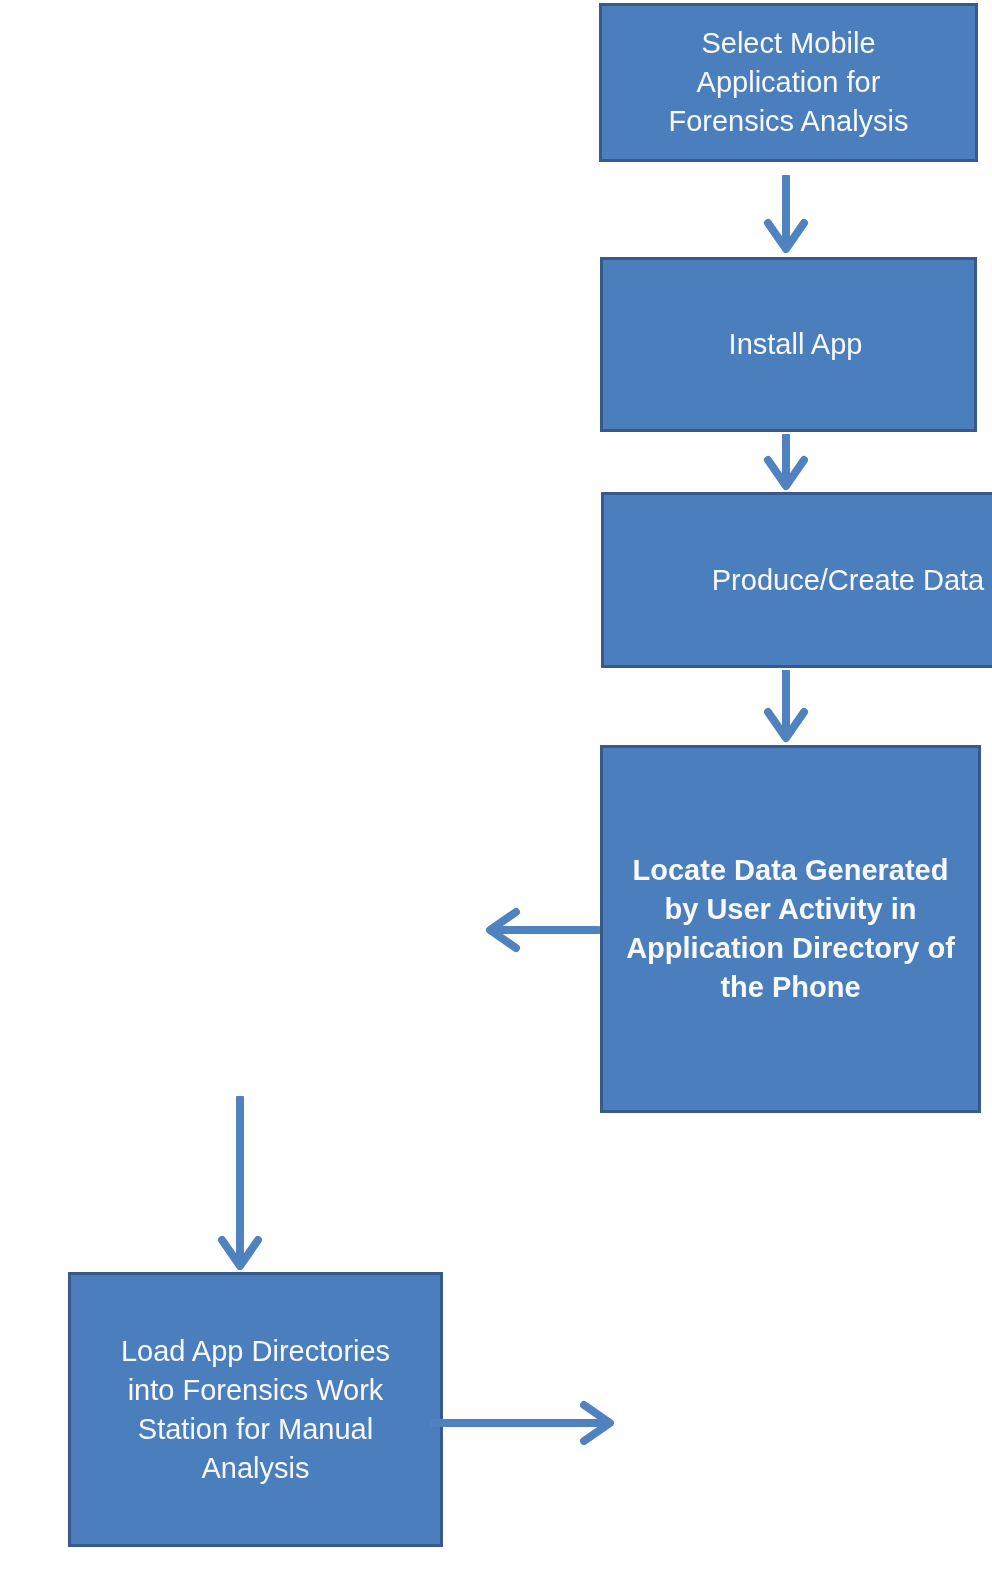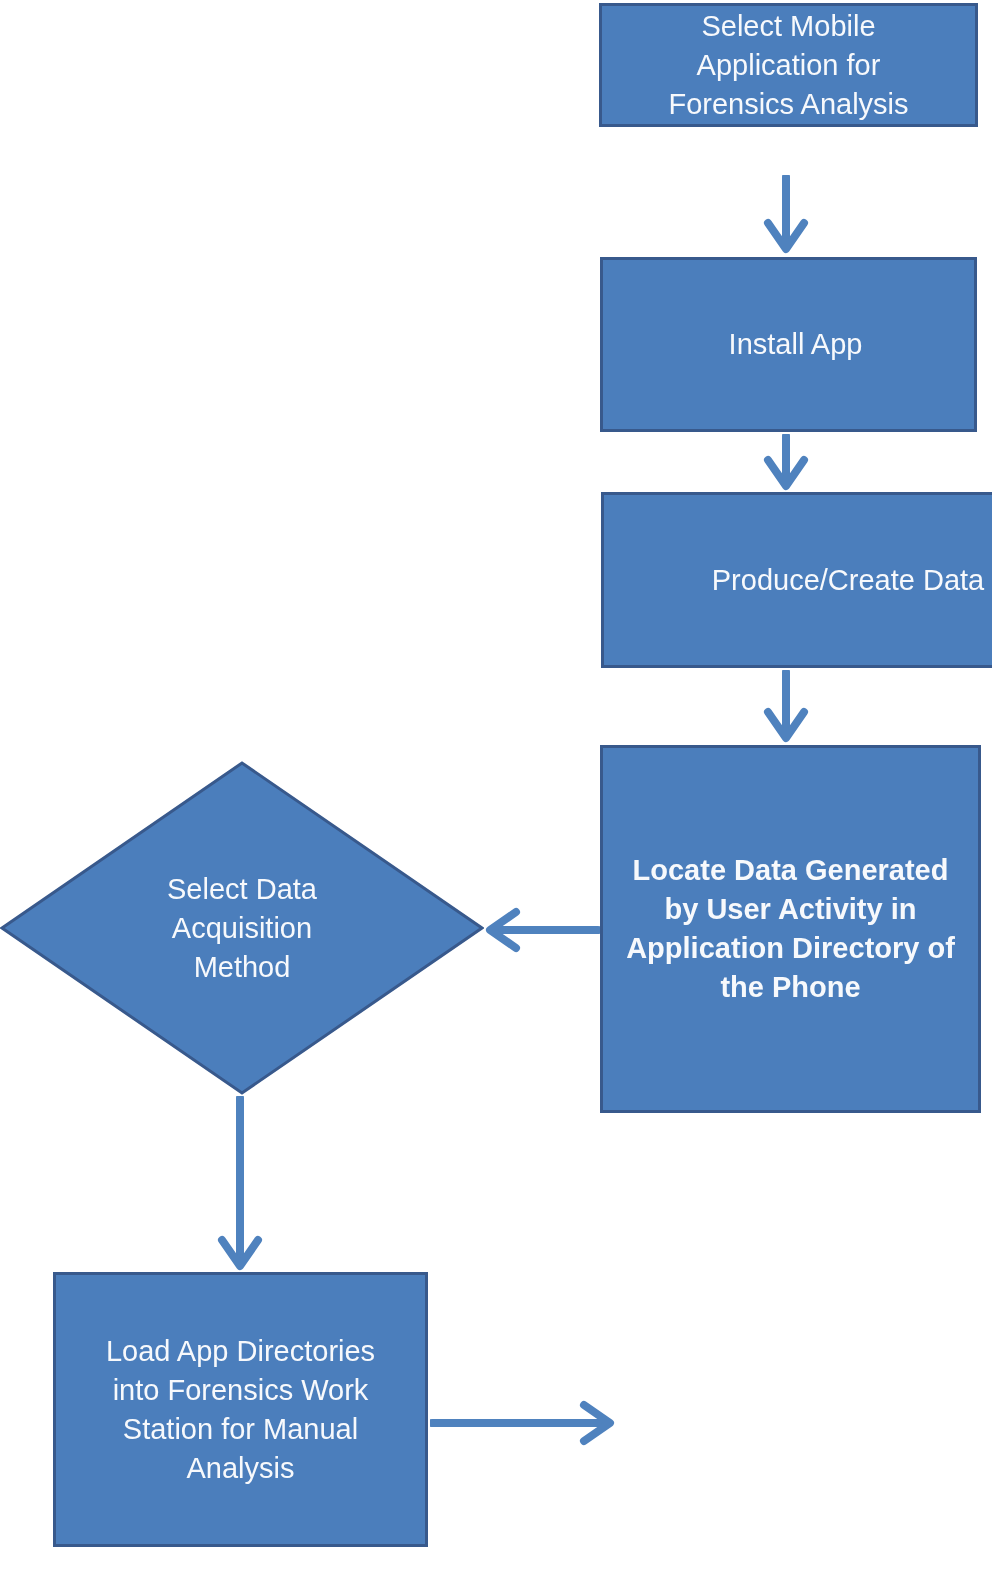--- a/index.html
+++ b/index.html
@@ -49,21 +49,21 @@
     fill: none;
     stroke-linecap: round;
     stroke-linejoin: round;
   }
 </style>
 </head>
 <body>
 
 <div class="canvas">
 
-  <div class="node" style="left:599px; top:3px; width:379px; height:124px;justify-content:center;">
+  <div class="node" style="left:599px; top:3px; width:379px; height:159px;justify-content:center;">
     <div class="node-label">Select Mobile
 Application for
 Forensics Analysis</div>
   </div>
 
   <svg class="arrow" style="left:762px; top:175px;" width="48" height="80">
     <line x1="24" y1="2" x2="24" y2="68"></line>
     <polyline points="6,48 24,74 42,48"></polyline>
   </svg>
 
@@ -90,37 +90,27 @@
 by User Activity in
 Application Directory of
 the Phone</div>
   </div>
 
   <svg class="arrow" style="left:484px; top:906px;" width="116" height="48">
     <line x1="114" y1="24" x2="12" y2="24"></line>
     <polyline points="32,6 6,24 32,42"></polyline>
   </svg>
 
-  <div class="diamond-wrap">
-    <svg width="484" height="340">
-      <polygon points="2,170 242,5 482,170 242,335" fill="#4b7ebc" stroke="#38598c" stroke-width="3"></polygon>
-    </svg>
-    <div class="diamond-label-box">
-      <div class="node-label">Select Data
-Acquisition
-Method</div>
-    </div>
-  </div>
 
   <svg class="arrow" style="left:216px; top:1096px;" width="48" height="176">
     <line x1="24" y1="2" x2="24" y2="164"></line>
     <polyline points="6,144 24,170 42,144"></polyline>
   </svg>
 
-  <div class="node" style="left:53px; top:1272px; width:375px; height:275px;">
+  <div class="node" style="left:68px; top:1272px; width:375px; height:275px;">
     <div class="node-label">Load App Directories
 into Forensics Work
 Station for Manual
 Analysis</div>
   </div>
 
   <svg class="arrow" style="left:430px; top:1399px;" width="186" height="48">
     <line x1="2" y1="24" x2="174" y2="24"></line>
     <polyline points="154,6 180,24 154,42"></polyline>
   </svg>

